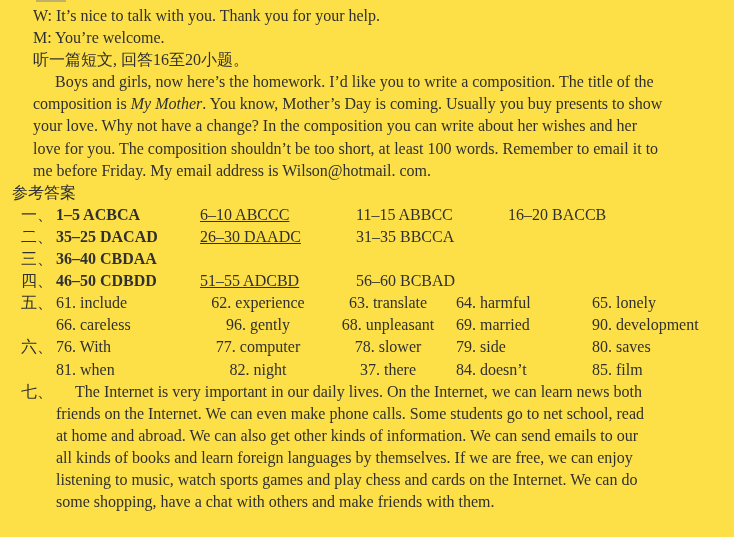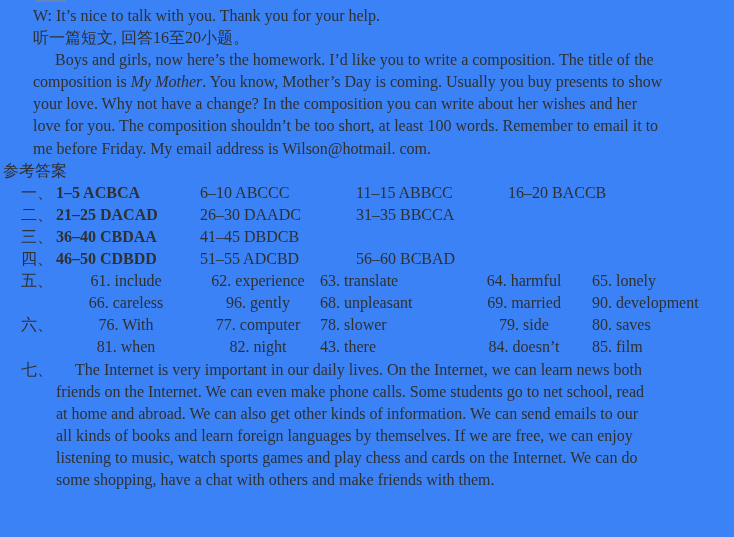--- a/index.html
+++ b/index.html
@@ -1,61 +1,62 @@
 <!DOCTYPE html>
 <html><head>
 <meta charset="utf-8">
 <style>
   html,body{margin:0;padding:0;background:#e8e8e8;}
   .page{
     position:relative;
     width:734px;height:537px;
-    background:#3b82f6;
+    background:#fde047;
     color:#303030;
     font-family:"Liberation Serif","DejaVu Serif",serif;
     font-size:16px;
     line-height:22.1px;
     overflow:hidden;
     box-sizing:border-box;
     padding-top:5px;
   }
   .artifact{
     position:absolute;top:0;left:36px;width:30px;height:2px;
     background:#8a8a8a;opacity:.55;
   }
   .transcript{margin-left:33px;}
   .line{white-space:nowrap;}
   .line.indent{text-indent:22px;}
-  .heading{margin-left:3px;white-space:nowrap;}
+  .heading{margin-left:12px;white-space:nowrap;}
   .row{display:flex;margin-left:21px;white-space:nowrap;}
   .row .marker{width:35px;flex:none;}
   .row .col{flex:none;}
   
   .row.wide .col1{width:144px;font-weight:bold;}
-  .row.wide .col2{width:156px;}
+  .row.wide .col2{width:156px;text-decoration:underline;}
   .row.wide .col3{width:152px;}
   
-  .row.narrow .col1{width:140px;text-align:center;}
+  .row.narrow .col1{width:140px;}
   .row.narrow .col2{width:124px;text-align:center;}
-  .row.narrow .col3{width:136px;}
-  .row.narrow .col4{width:136px;text-align:center;}
+  .row.narrow .col3{width:136px;text-align:center;}
+  .row.narrow .col4{width:136px;}
   .essay{margin-left:56px;position:relative;}
   .essay .marker{position:absolute;left:-35px;top:0;width:35px;}
   .essay .line.first{text-indent:19px;}
   i{font-style:italic;margin-top:8px;}
 </style>
 </head>
 <body>
 
 <div class="page">
   <div class="artifact"></div>
 
   <div class="transcript">
     <div>
         <div class="line">W: It’s nice to talk with you. Thank you for your help.</div>
+        <div class="line">M: You’re welcome.</div>
       </div>
     <div class="line">听一篇短文, 回答16至20小题。</div>
     <div>
         <div class="line indent">Boys and girls, now here’s the homework. I’d like you to write a composition. The title of the</div>
         <div class="line">composition is <i>My Mother</i>. You know, Mother’s Day is coming. Usually you buy presents to show</div>
         <div class="line">your love. Why not have a change? In the composition you can write about her wishes and her</div>
         <div class="line">love for you. The composition shouldn’t be too short, at least 100 words. Remember to email it to</div>
         <div class="line">me before Friday. My email address is Wilson@hotmail. com.</div>
       </div>
   </div>
@@ -65,28 +66,27 @@
   <div>
       <div class="row wide">
         <span class="marker">一、</span>
         <span class="col col1">1–5 ACBCA</span>
         <span class="col col2">6–10 ABCCC</span>
         <span class="col col3">11–15 ABBCC</span>
         <span class="col col4">16–20 BACCB</span>
       </div>
       <div class="row wide">
         <span class="marker">二、</span>
-        <span class="col col1">21–25 DACAD</span>
+        <span class="col col1">35–25 DACAD</span>
         <span class="col col2">26–30 DAADC</span>
         <span class="col col3">31–35 BBCCA</span>
       </div>
       <div class="row wide">
         <span class="marker">三、</span>
         <span class="col col1">36–40 CBDAA</span>
-        <span class="col col2">41–45 DBDCB</span>
       </div>
       <div class="row wide">
         <span class="marker">四、</span>
         <span class="col col1">46–50 CDBDD</span>
         <span class="col col2">51–55 ADCBD</span>
         <span class="col col3">56–60 BCBAD</span>
       </div>
       <div class="row narrow">
         <span class="marker">五、</span>
         <span class="col col1">61. include</span>
@@ -108,21 +108,21 @@
         <span class="col col1">76. With</span>
         <span class="col col2">77. computer</span>
         <span class="col col3">78. slower</span>
         <span class="col col4">79. side</span>
         <span class="col col5">80. saves</span>
       </div>
       <div class="row narrow">
         <span class="marker"></span>
         <span class="col col1">81. when</span>
         <span class="col col2">82. night</span>
-        <span class="col col3">43. there</span>
+        <span class="col col3">37. there</span>
         <span class="col col4">84. doesn’t</span>
         <span class="col col5">85. film</span>
       </div>
     </div>
 
   <div class="essay">
     <span class="marker">七、</span>
     <div>
         <div class="line first">The Internet is very important in our daily lives. On the Internet, we can learn news both</div>
         <div class="line">friends on the Internet. We can even make phone calls. Some students go to net school, read</div>

